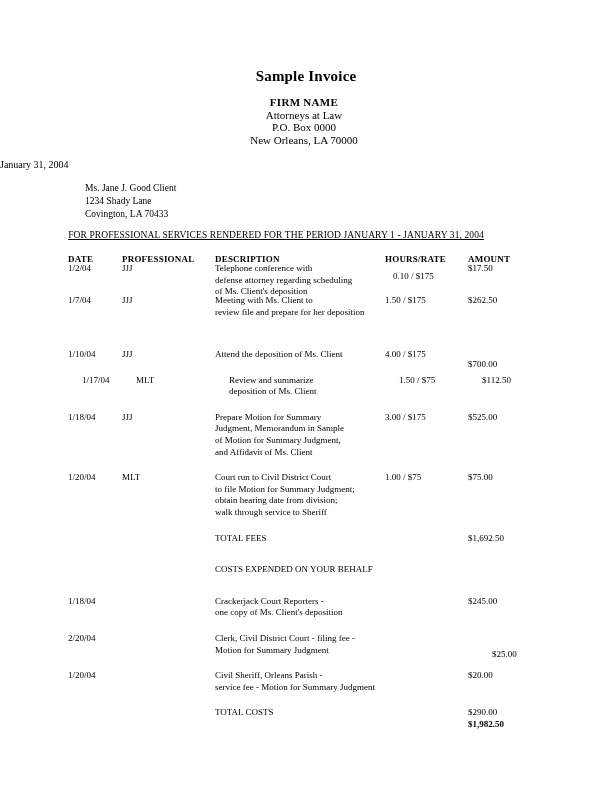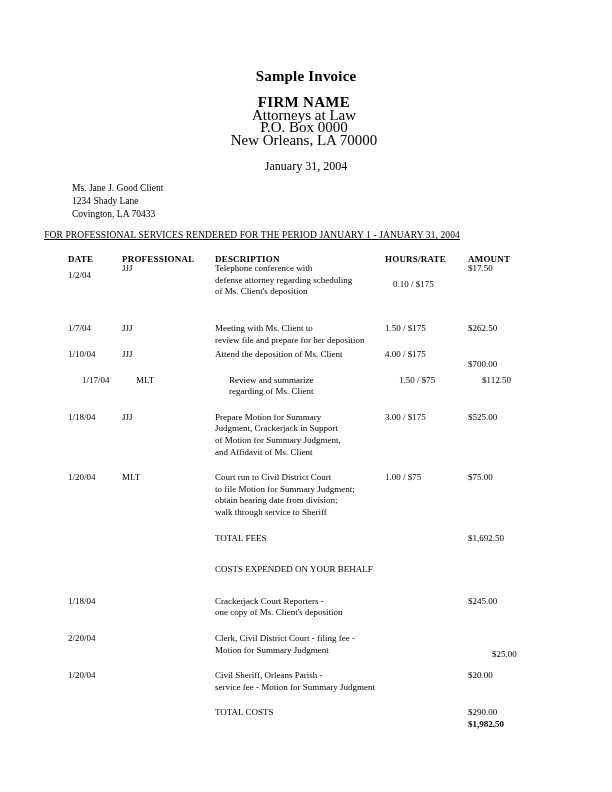--- a/index.html
+++ b/index.html
@@ -29,53 +29,53 @@
     font-size: 15px;
     font-weight: bold;
     letter-spacing: 0.2px;
   }
   .firm-block {
     position: absolute;
     left: 0;
     top: 96px;
     width: 608px;
     text-align: center;
-    font-size: 15px;
+    font-size: 11px;
     line-height: 12.6px;
   }
   .firm-block .firm-name {
     font-weight: bold;
     letter-spacing: 0.3px;
   }
   .invoice-date {
     position: absolute;
     left: 0;
     top: 159px;
     width: 612px;
-    text-align: center;
-    font-size: 12px;
+    font-size: 10px;
   }
 
   
   .client-block {
     position: absolute;
-    left: 72px;
+    left: 85px;
     top: 182px;
     font-size: 9.5px;
     line-height: 13px;
   }
 
   
   .period-heading {
     position: absolute;
     left: 0;
     top: 230px;
     width: 504px;
     text-align: center;
     font-size: 9.5px;
+    padding-left: 24px;
   }
   .period-heading span.u {
     text-decoration: underline;
     letter-spacing: 0.1px;
   }
 
   
   .tbl {
     position: absolute;
     left: 0;
@@ -141,31 +141,31 @@
     <div class="trow hdr-row">
       <div class="c-date">DATE</div>
       <div class="c-prof">PROFESSIONAL</div>
       <div class="c-desc">DESCRIPTION</div>
       <div class="c-hours">HOURS/RATE</div>
       <div class="c-amount">AMOUNT</div>
     </div>
 
     <div id="body-rows">
         <div class="trow" style="position: absolute; left: 0px; top: 9px; height: 34.8px;">
-          <div class="c-date" style="top: 7px;">1/2/04</div>
+          <div class="c-date" style="top: 0px;">1/2/04</div>
           <div class="c-prof" style="top: 0px;">JJJ</div>
           <div class="c-desc line-list" style="top: 0px;">
             <div>Telephone conference with</div>
             <div>defense attorney regarding scheduling</div>
             <div>of Ms. Client's deposition</div>
           </div>
-          <div class="c-hours" style="top: 16px; padding-left: 8px;">0.10 / $175</div>
+          <div class="c-hours" style="top: 8px; padding-left: 8px;">0.10 / $175</div>
           <div class="c-amount" style="top: 0px;">$17.50</div>
         </div>
-        <div class="trow" style="position: absolute; left: 0px; top: 69px; height: 23.2px;">
+        <div class="trow" style="position: absolute; left: 0px; top: 41px; height: 23.2px;">
           <div class="c-date" style="top: 0px;">1/7/04</div>
           <div class="c-prof" style="top: 0px;">JJJ</div>
           <div class="c-desc line-list" style="top: 0px;">
             <div>Meeting with Ms. Client to</div>
             <div>review file and prepare for her deposition</div>
           </div>
           <div class="c-hours" style="top: 0px;">1.50 / $175</div>
           <div class="c-amount" style="top: 0px;">$262.50</div>
         </div>
         <div class="trow" style="position: absolute; left: 0px; top: 95px; height: 11.6px;">
@@ -175,31 +175,31 @@
             <div>Attend the deposition of Ms. Client</div>
           </div>
           <div class="c-hours" style="top: 0px;">4.00 / $175</div>
           <div class="c-amount" style="top: 10px;">$700.00</div>
         </div>
         <div class="trow" style="position: absolute; left: 0px; top: 120.6px; height: 23.2px; margin-left: 14px;">
           <div class="c-date" style="top: 0px;">1/17/04</div>
           <div class="c-prof" style="top: 0px;">MLT</div>
           <div class="c-desc line-list" style="top: 0px;">
             <div>Review and summarize</div>
-            <div>regarding of Ms. Client</div>
+            <div>deposition of Ms. Client</div>
           </div>
           <div class="c-hours" style="top: 0px;">1.50 / $75</div>
           <div class="c-amount" style="top: 0px;">$112.50</div>
         </div>
         <div class="trow" style="position: absolute; left: 0px; top: 157.8px; height: 46.4px;">
           <div class="c-date" style="top: 0px;">1/18/04</div>
           <div class="c-prof" style="top: 0px;">JJJ</div>
           <div class="c-desc line-list" style="top: 0px;">
             <div>Prepare Motion for Summary</div>
-            <div>Judgment, Crackerjack in Support</div>
+            <div>Judgment, Memorandum in Sample</div>
             <div>of Motion for Summary Judgment,</div>
             <div>and Affidavit of Ms. Client</div>
           </div>
           <div class="c-hours" style="top: 0px;">3.00 / $175</div>
           <div class="c-amount" style="top: 0px;">$525.00</div>
         </div>
         <div class="trow" style="position: absolute; left: 0px; top: 218.2px; height: 46.4px;">
           <div class="c-date" style="top: 0px;">1/20/04</div>
           <div class="c-prof" style="top: 0px;">MLT</div>
           <div class="c-desc line-list" style="top: 0px;">

